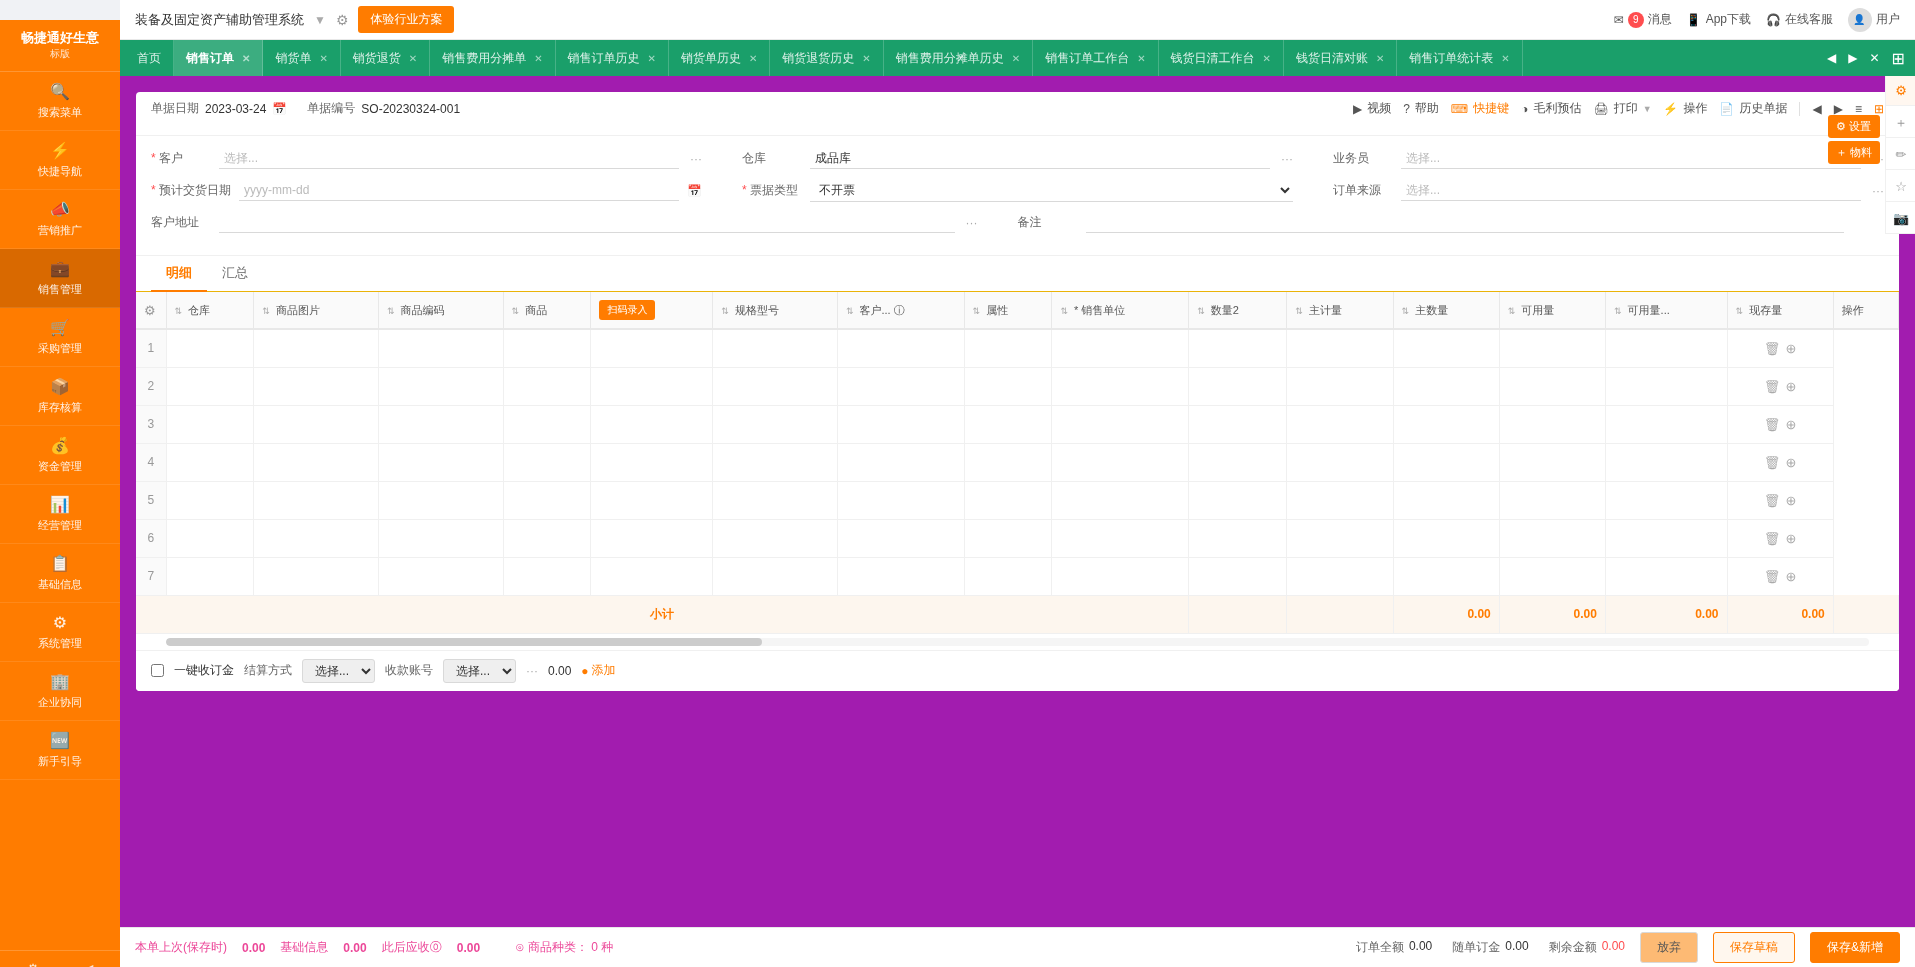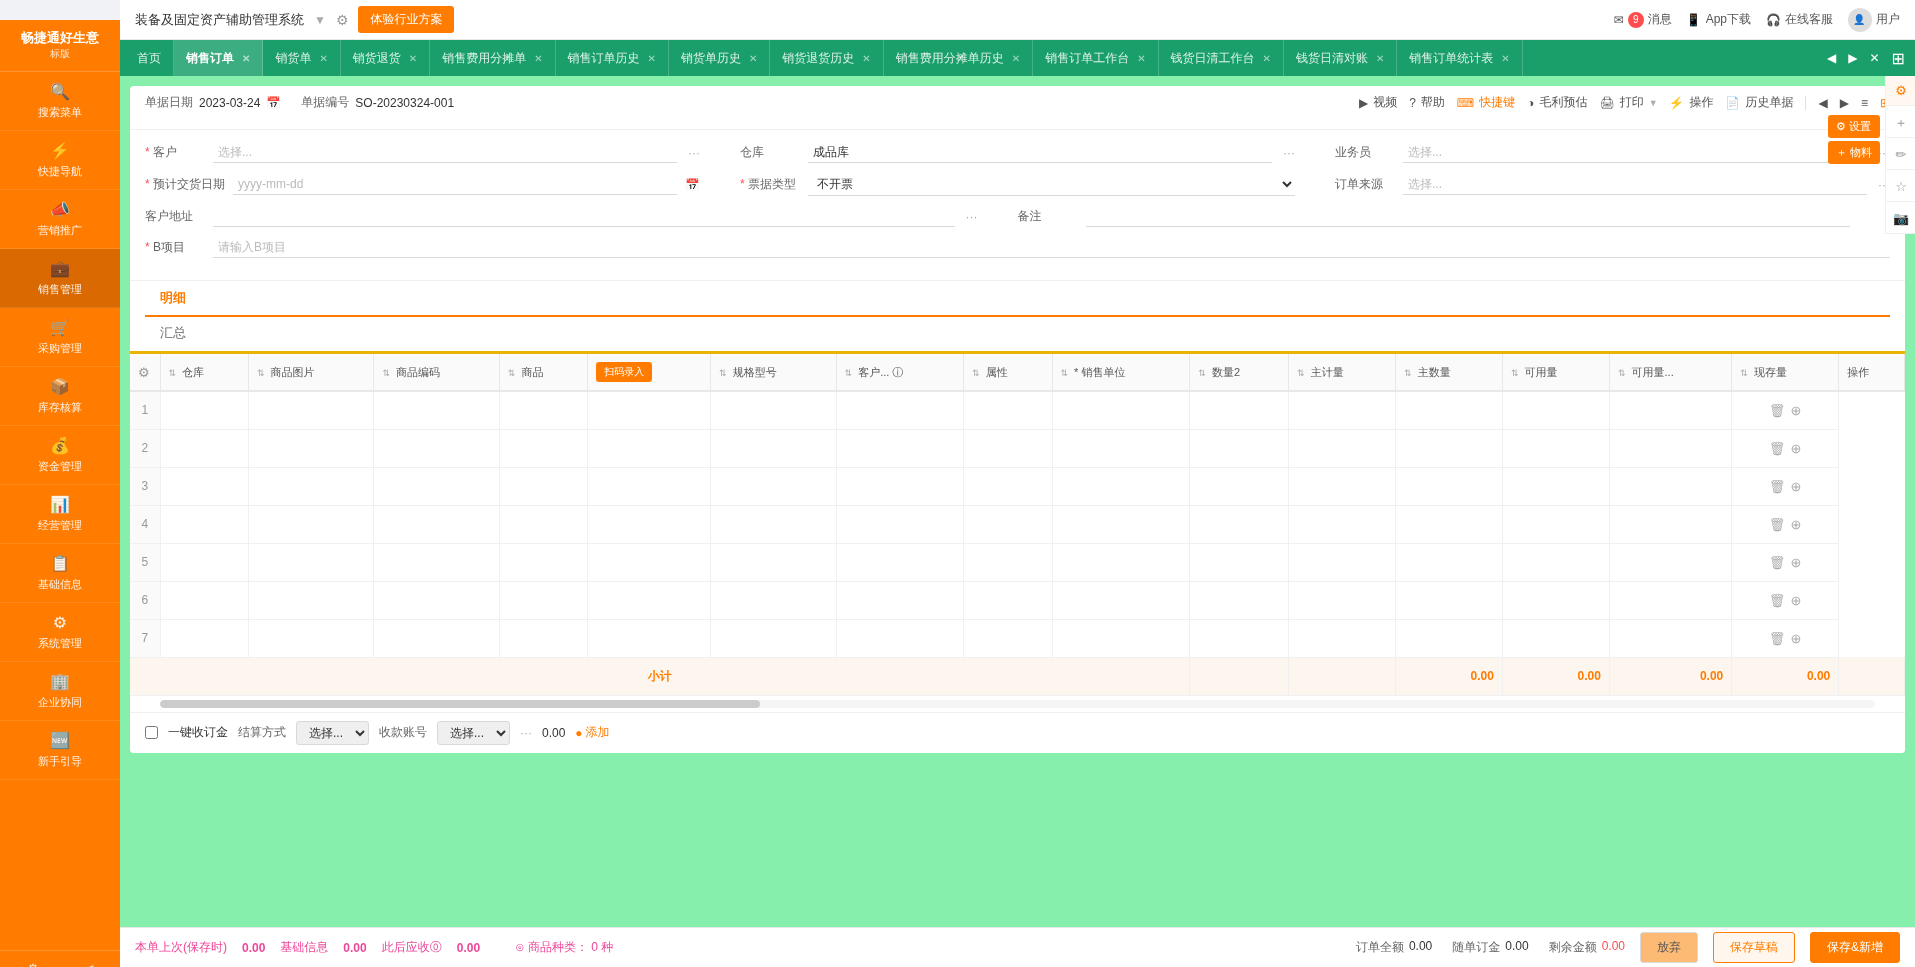--- a/index.html
+++ b/index.html
@@ -69,22 +69,22 @@
     }
     .nav-tab.active { background: rgba(255,255,255,0.15); color: #fff; font-weight: bold; }
     .nav-tab-close { font-size: 10px; color: rgba(255,255,255,0.6); margin-left: 4px; }
     .nav-tabs-arrows { display: flex; align-items: center; gap: 2px; margin-left: auto; }
     .nav-tabs-arrow { color: #fff; cursor: pointer; padding: 2px 5px; font-size: 12px; }
     .nav-tabs-close { color: #fff; cursor: pointer; padding: 2px 5px; }
     .nav-tabs-grid { color: #fff; cursor: pointer; padding: 2px 5px; font-size: 16px; }
 
     
     .main {
-      margin-left: 120px; margin-top: 76px; padding: 10px;
-      background: #86efac; min-height: calc(100vh - 76px);
+      margin-left: 120px; margin-top: 76px; padding: 16px;
+      background: #a21caf; min-height: calc(100vh - 76px);
     }
     .content-area {
       background: #fff; border-radius: 4px; overflow: hidden;
     }
 
     
     .toolbar {
       display: flex; align-items: center; padding: 8px 15px; border-bottom: 1px solid #f0f0f0;
       gap: 15px; flex-wrap: wrap;
     }
@@ -104,21 +104,21 @@
     }
     .form-input::placeholder { color: #bbb; }
     .form-select {
       flex: 1; border: none; border-bottom: 1px solid #d9d9d9; padding: 3px 5px;
       font-size: 12px; color: #333; outline: none; background: transparent; cursor: pointer;
     }
     .form-dots { color: #aaa; font-size: 12px; margin-left: 3px; cursor: pointer; }
     .form-date-icon { color: #aaa; font-size: 12px; cursor: pointer; }
 
     
-    .detail-tabs { display: flex; padding: 0 15px; border-bottom: 3px solid #eab308; flex-direction: column; }
+    .detail-tabs { display: flex; padding: 0 15px; border-bottom: 1px solid #eab308; }
     .detail-tab {
       padding: 8px 15px; cursor: pointer; font-size: 13px; color: #666;
       border-bottom: 2px solid transparent; margin-bottom: -1px;
     }
     .detail-tab.active { color: #ff7c00; border-bottom-color: #ff7c00; font-weight: bold; }
 
     
     .table-container { overflow: auto; }
     table { width: 100%; border-collapse: collapse; }
     thead tr { background: #fafafa; }
@@ -480,26 +480,20 @@
           <span class="form-dots">···</span>
         </div>
         <div style="width:40px"></div>
         <div class="form-field">
           <span class="form-label">备注</span>
           <input class="form-input" type="text" style="flex: 2 1 0%;">
         </div>
         <div style="width:40px"></div>
       </div>
 
-      <div class="form-row">
-        <div class="form-field">
-          <span class="form-label required">B项目</span>
-          <input class="form-input" type="text" style="flex: 2 1 0%;" placeholder="请输入B项目">
-        </div>
-      </div>
     </div>
 
     <div class="detail-tabs">
       <div class="detail-tab active">
         <span>明细</span>
       </div>
       <div class="detail-tab">
         <span>汇总</span>
       </div>
     </div>

